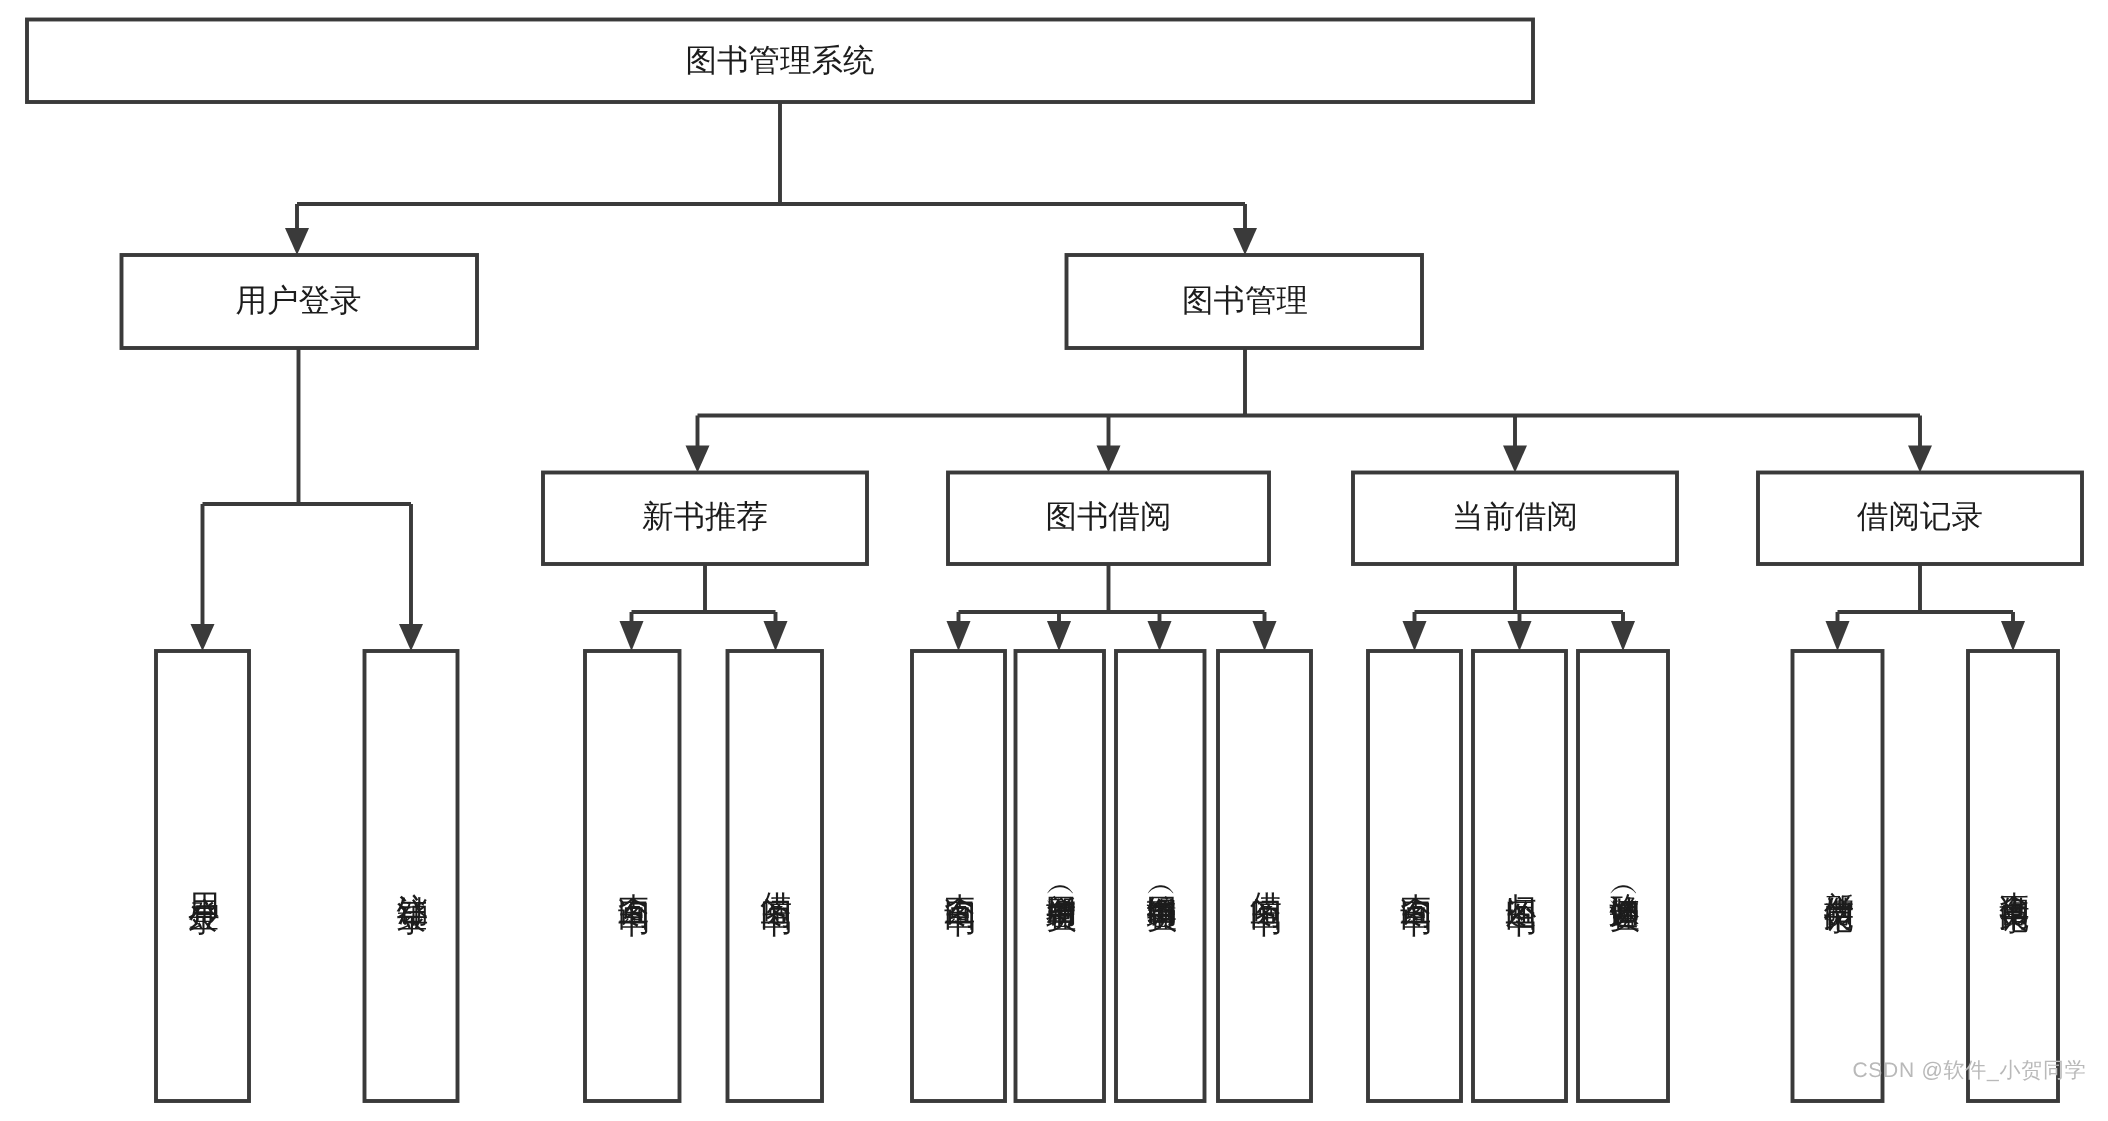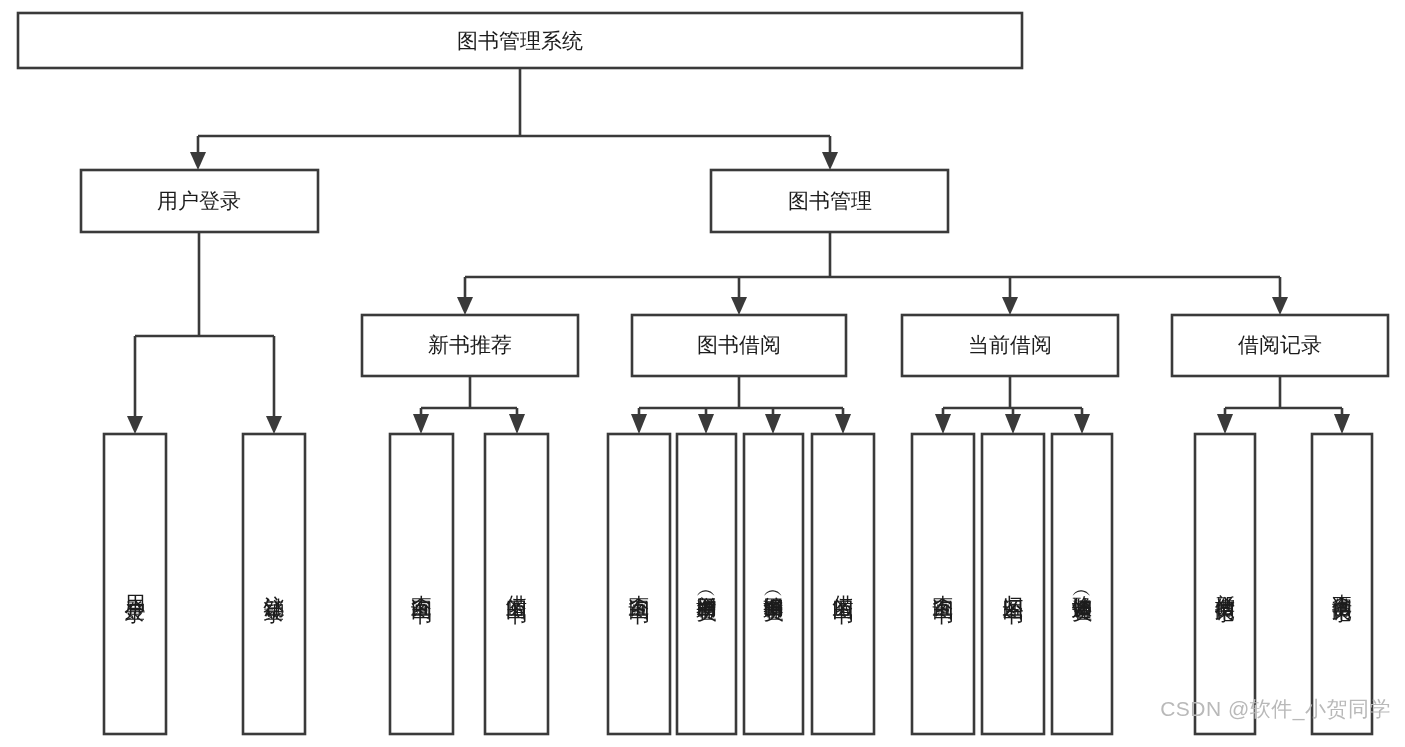--- a/index.html
+++ b/index.html
@@ -69,21 +69,21 @@
     align-items: center;
     justify-content: center;
     white-space: nowrap;
     pointer-events: none;
   }
   .watermark {
     position: absolute;
     right: 14px;
     bottom: 6px;
     font-family: "Liberation Sans", "DejaVu Sans", sans-serif;
-    font-size: 21px;
+    font-size: 14px;
     color: #b9b9b9;
     letter-spacing: 0.5px;
     white-space: nowrap;
   }
 </style>
 </head>
 <body>
 
 <div id="diagram-root">
 

